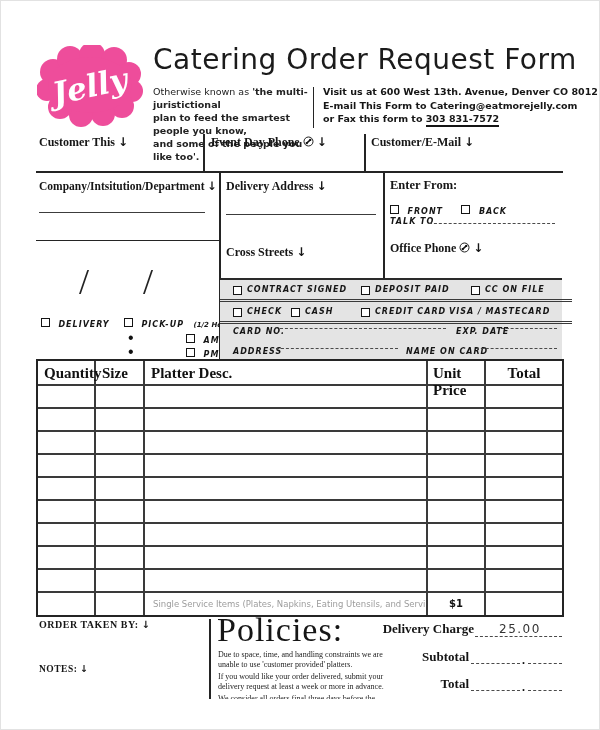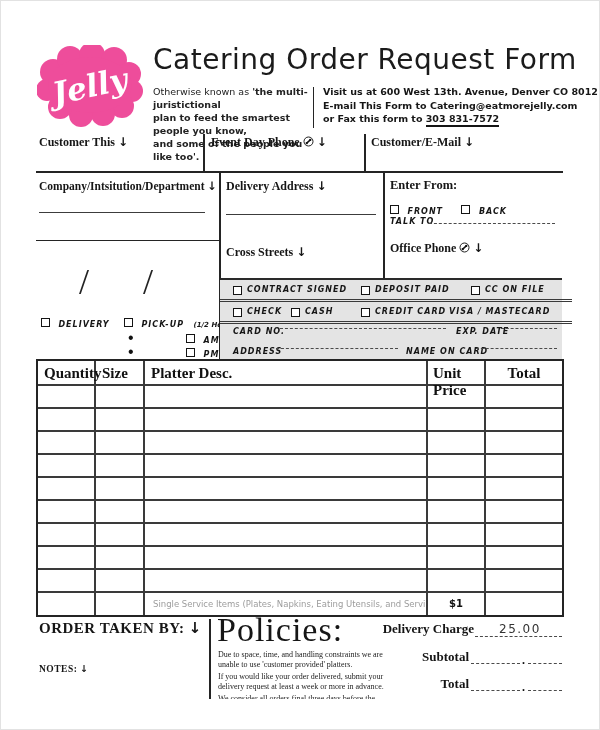--- a/index.html
+++ b/index.html
@@ -290,21 +290,21 @@
   </div>
     <div class="trow srow cborder">
       <div></div>
       <div></div>
       <div class="svcdesc">Single Service Items (Plates, Napkins, Eating Utensils, and Serving Utensils)</div>
       <div class="svcprice">$1</div>
       <div></div>
     </div>
   </div>
 
-  <div class="abs slab" style="left:38px;top:618px;font-size:15px;letter-spacing:0.5px;">
+  <div class="abs slab" style="left:38px;top:618px;font-size:10px;letter-spacing:0.5px;">
     <span>ORDER TAKEN BY:</span> <span class="arrow">↓</span>
   </div>
   <div class="abs slab" style="left:38px;top:662px;font-size:9.5px;letter-spacing:0.5px;">
     <span>NOTES:</span> <span class="arrow">↓</span>
   </div>
 
   <div class="vline" style="left:208px;top:618px;width:2px;height:80px;"></div>
 
   <div class="abs serif" style="left:216px;top:610px;font-size:34px;letter-spacing:1px;">Policies:</div>
   <div class="abs polbody" style="left:217px;top:649px;width:181px;height:49px;overflow:hidden;">

